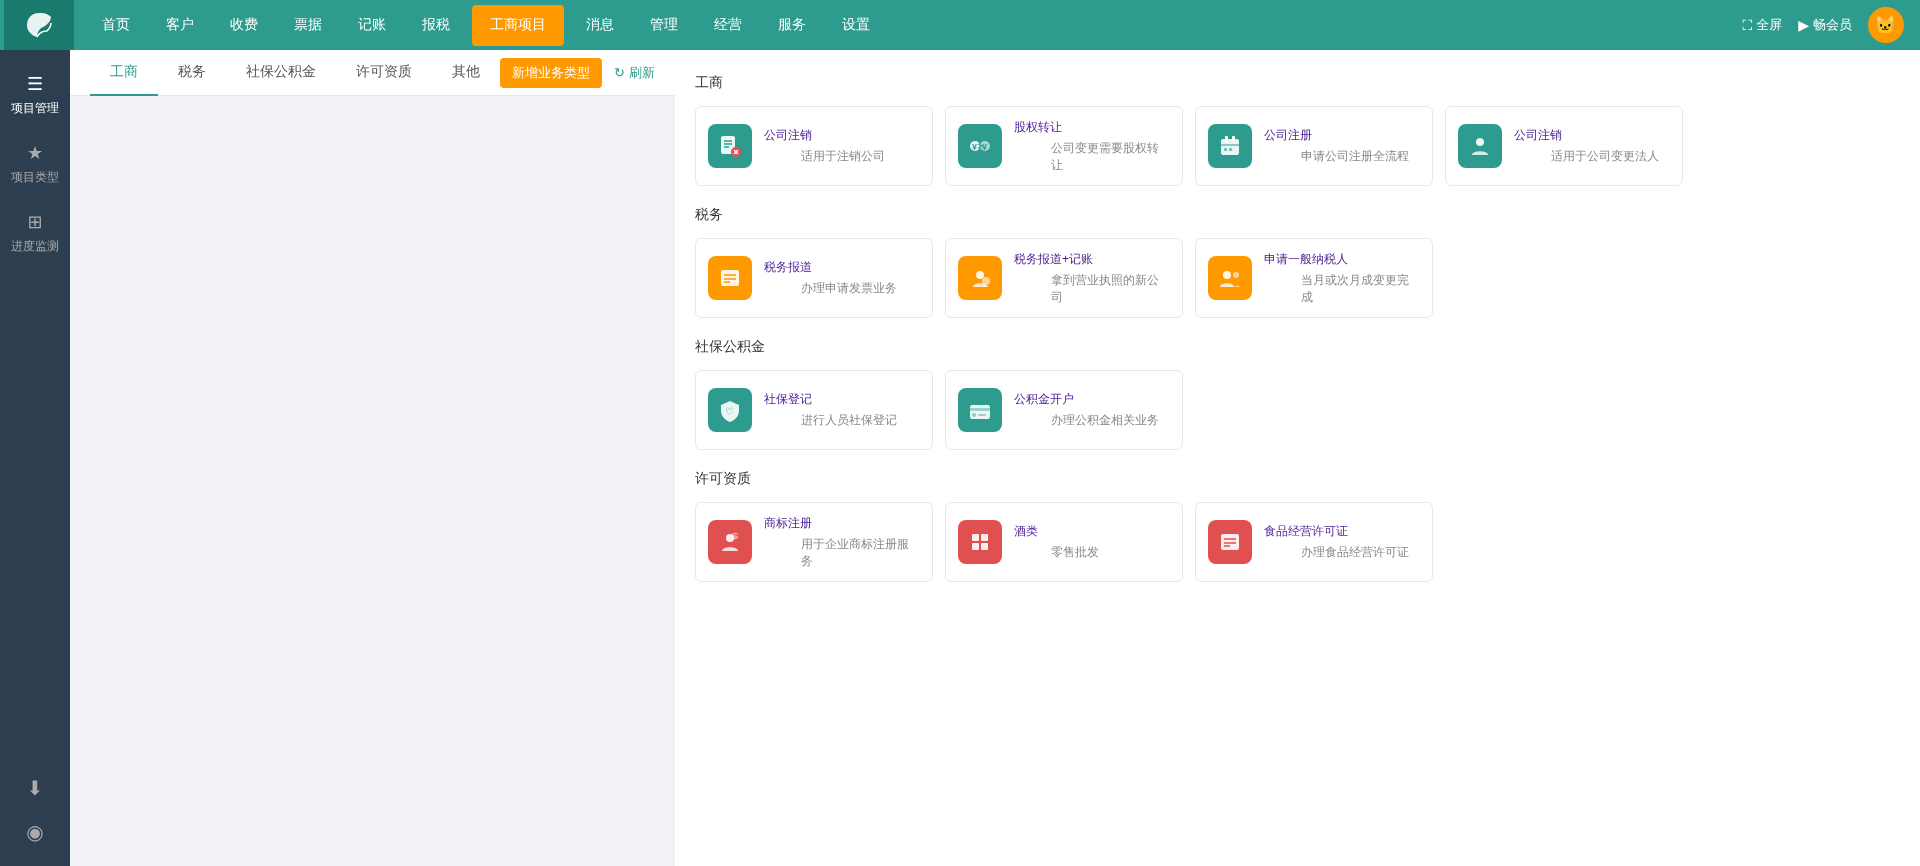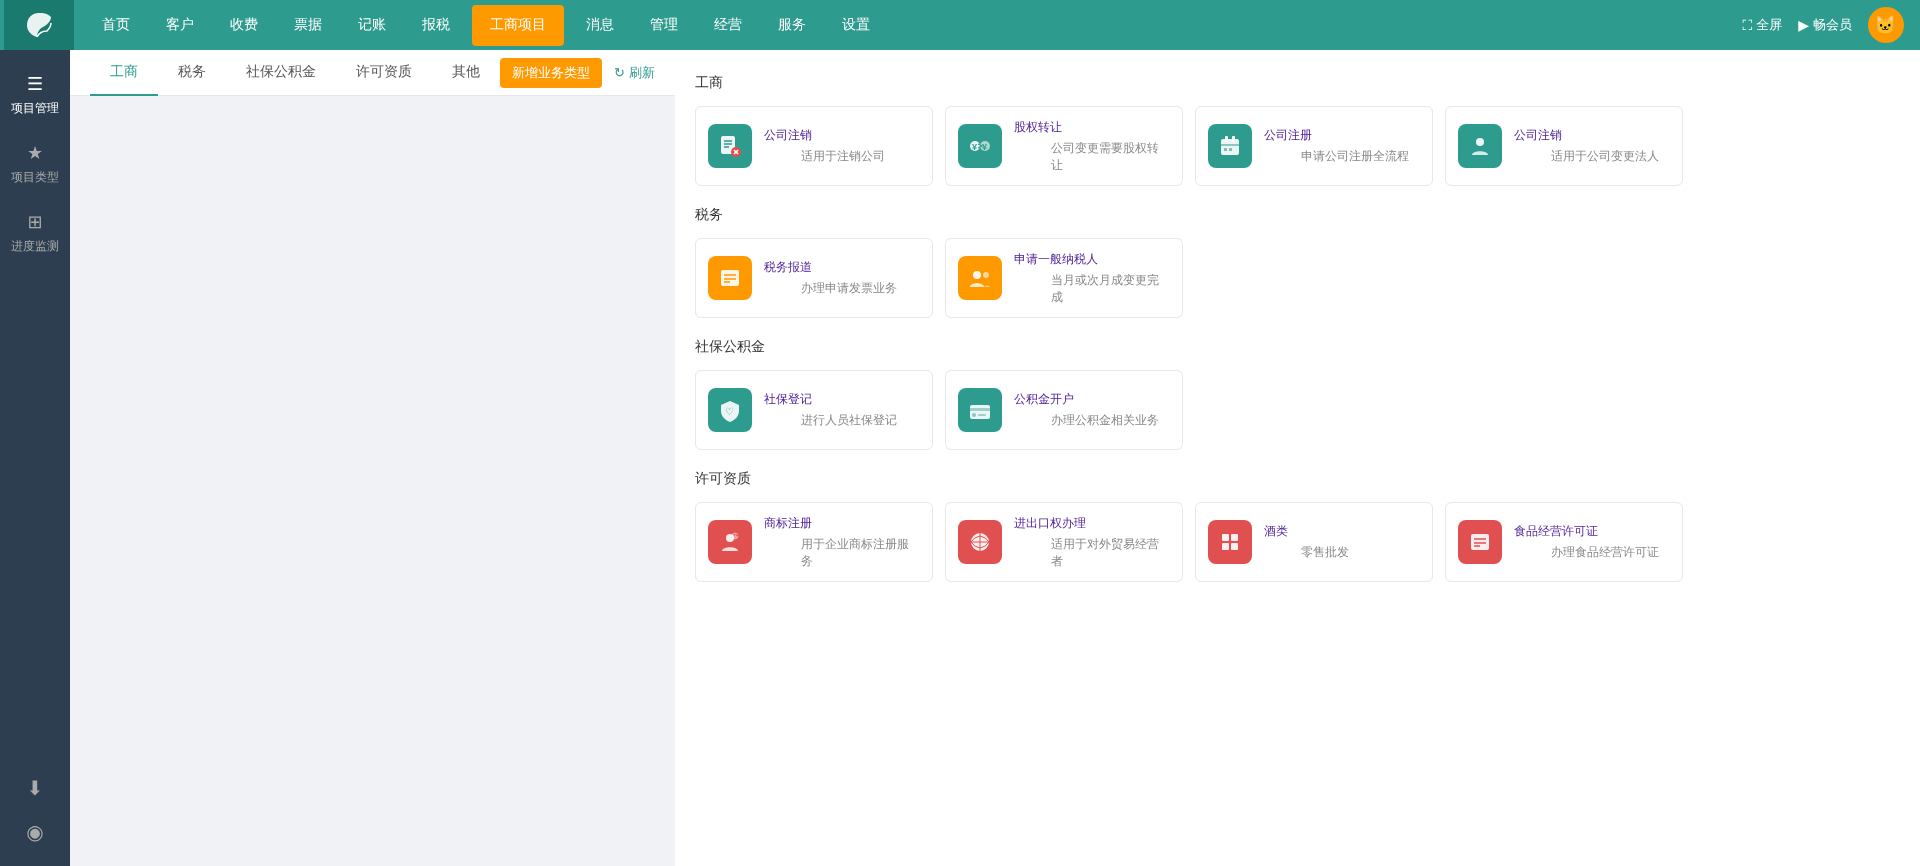--- a/index.html
+++ b/index.html
@@ -414,20 +414,34 @@
             </svg>
           </div>
           <div class="service-info">
             <div class="service-name">税务报道</div>
             <div class="service-desc">办理申请发票业务</div>
           </div>
         </div>
         <div class="service-card">
           <div class="service-icon icon-orange">
             <svg width="26" height="26" viewBox="0 0 26 26" fill="none">
+              <circle cx="13" cy="10" r="4" fill="white" opacity="0.9"></circle>
+              <path d="M6 22 C6 17 20 17 20 22" fill="white" opacity="0.8"></path>
+              <circle cx="19" cy="16" r="4" fill="white" opacity="0.6"></circle>
+              <path d="M15 22 C17 20 21 20 22 22" fill="white" opacity="0.5"></path>
+            </svg>
+          </div>
+          <div class="service-info">
+            <div class="service-name">税务报道+记账</div>
+            <div class="service-desc">拿到营业执照的新公司</div>
+          </div>
+        </div>
+        <div class="service-card">
+          <div class="service-icon icon-orange">
+            <svg width="26" height="26" viewBox="0 0 26 26" fill="none">
               <circle cx="10" cy="10" r="4" fill="white" opacity="0.9"></circle>
               <path d="M3 22 C3 17 17 17 17 22" fill="white" opacity="0.8"></path>
               <circle cx="19" cy="10" r="3" fill="white" opacity="0.6"></circle>
               <path d="M17 22 C18 20 22 20 23 22" fill="white" opacity="0.5"></path>
             </svg>
           </div>
           <div class="service-info">
             <div class="service-name">申请一般纳税人</div>
             <div class="service-desc">当月或次月成变更完成</div>
           </div>
@@ -476,34 +490,20 @@
             </svg>
           </div>
           <div class="service-info">
             <div class="service-name">商标注册</div>
             <div class="service-desc">用于企业商标注册服务</div>
           </div>
         </div>
         <div class="service-card">
           <div class="service-icon icon-red">
             <svg width="26" height="26" viewBox="0 0 26 26" fill="none">
-              <circle cx="13" cy="13" r="9" fill="white" opacity="0.9"></circle>
-              <path d="M4 13 Q7 8 13 7 Q19 8 22 13 Q19 18 13 19 Q7 18 4 13Z" fill="none" stroke="#e05050" stroke-width="1"></path>
-              <line x1="13" y1="4" x2="13" y2="22" stroke="#e05050" stroke-width="1"></line>
-              <line x1="4" y1="13" x2="22" y2="13" stroke="#e05050" stroke-width="1"></line>
-            </svg>
-          </div>
-          <div class="service-info">
-            <div class="service-name">进出口权办理</div>
-            <div class="service-desc">适用于对外贸易经营者</div>
-          </div>
-        </div>
-        <div class="service-card">
-          <div class="service-icon icon-red">
-            <svg width="26" height="26" viewBox="0 0 26 26" fill="none">
               <rect x="5" y="5" width="7" height="7" rx="1" fill="white" opacity="0.9"></rect>
               <rect x="14" y="5" width="7" height="7" rx="1" fill="white" opacity="0.9"></rect>
               <rect x="5" y="14" width="7" height="7" rx="1" fill="white" opacity="0.9"></rect>
               <rect x="14" y="14" width="7" height="7" rx="1" fill="white" opacity="0.9"></rect>
             </svg>
           </div>
           <div class="service-info">
             <div class="service-name">酒类</div>
             <div class="service-desc">零售批发</div>
           </div>

